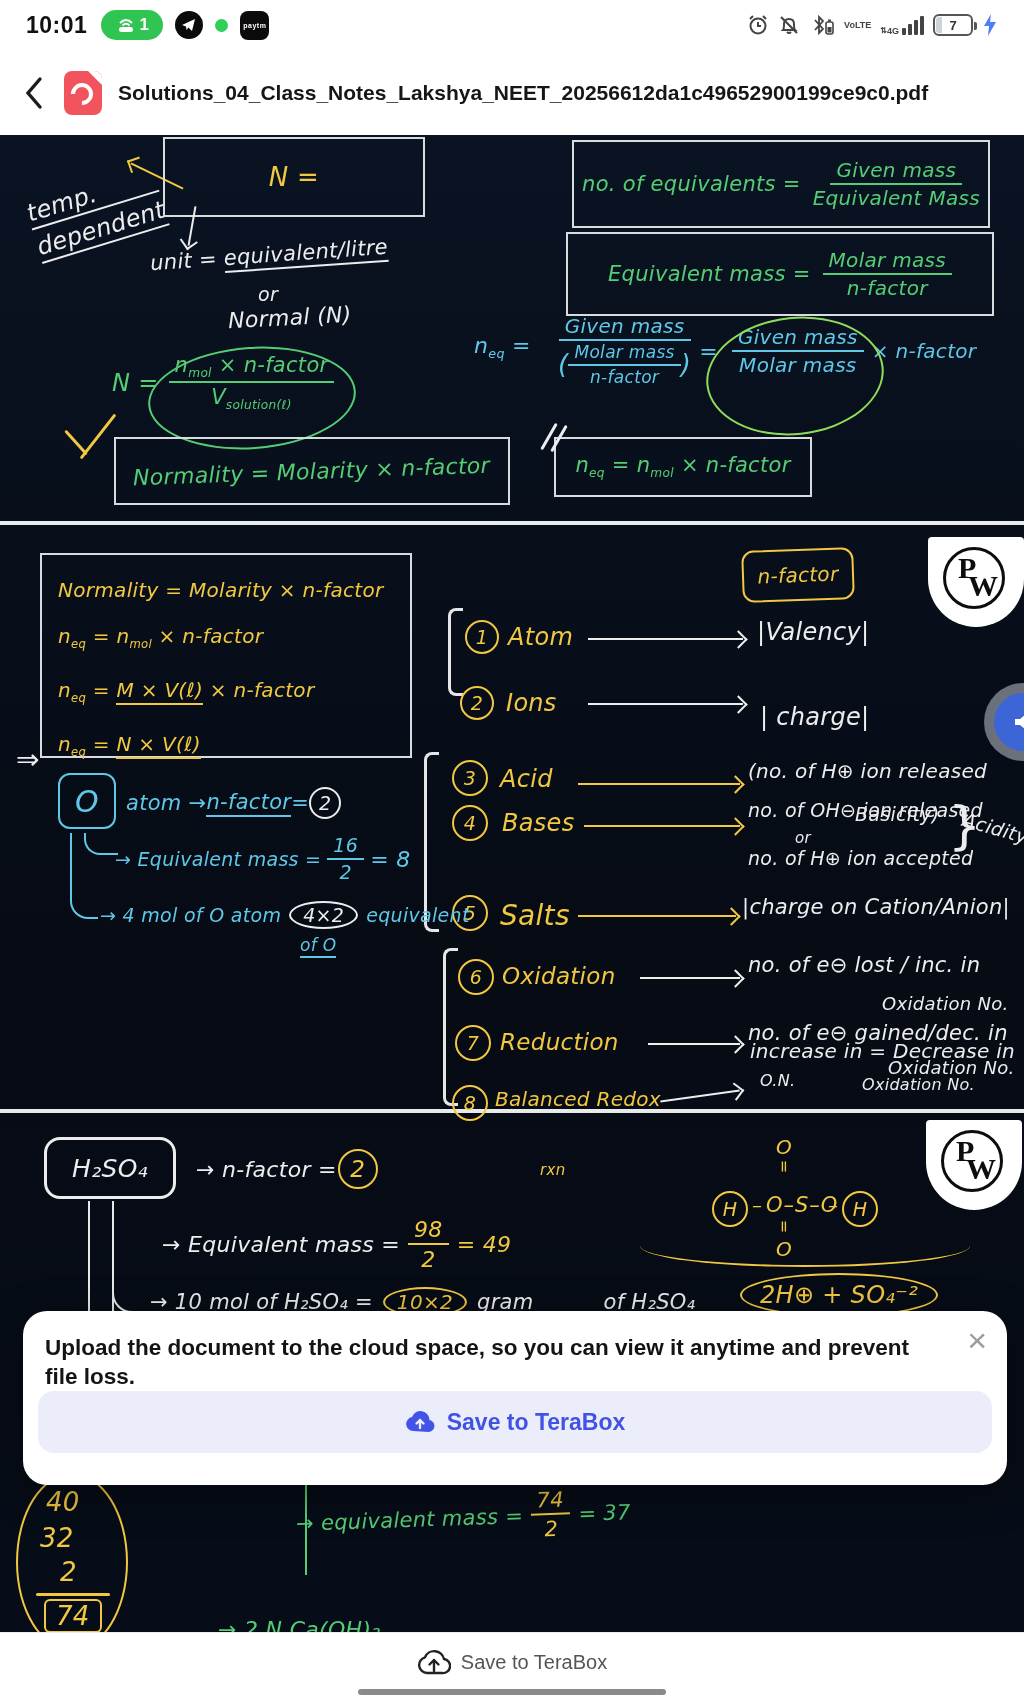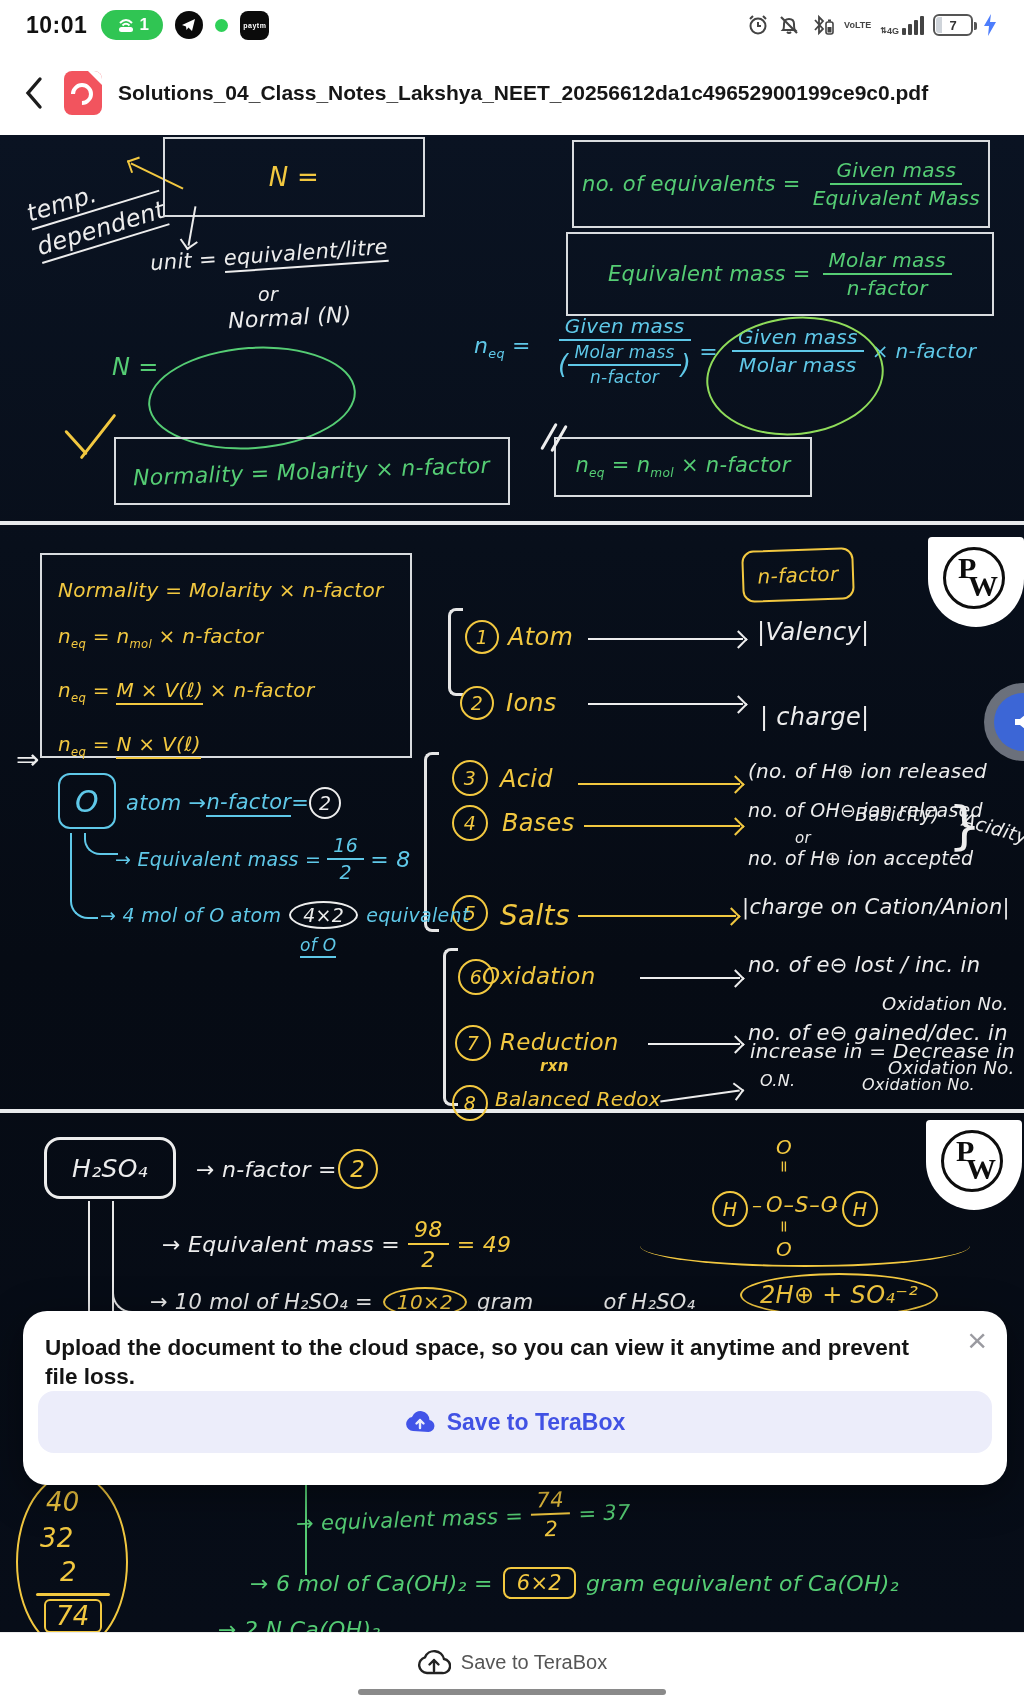--- a/index.html
+++ b/index.html
@@ -190,20 +190,24 @@
     <div class="abs box" style="left:566px;top:97px;width:428px;height:84px;display:flex;align-items:center;justify-content:center;gap:12px;">
       <span class="hw grn" style="font-size:21px;">Equivalent mass =</span>
       <span class="frac hw grn" style="font-size:20px;">
         <span class="num">Molar mass</span>
           <span class="den">n-factor</span>
       </span>
     </div>
 
     <div class="abs hw grn" style="left:112px;top:218px;font-size:24px;display:flex;align-items:center;gap:10px;">
       <span>N =</span>
+      <span class="frac" style="font-size:21px;">
+        <span class="num"><span>n</span><span class="sub">mol</span><span> × n-factor</span></span>
+        <span class="den"><span>V</span><span class="sub">solution(ℓ)</span></span>
+      </span>
     </div>
     <div class="oval" style="left:148px;top:212px;width:208px;height:102px;border-color:#55cd74;transform:rotate(-4deg);"></div>
     <span class="bar" style="left:60px;top:306px;width:32px;background:#f2c840;transform:rotate(48deg);"></span>
     <span class="bar" style="left:70px;top:300px;width:56px;background:#f2c840;transform:rotate(-52deg);"></span>
 
     <div class="abs box" style="left:114px;top:302px;width:396px;height:68px;display:flex;align-items:center;justify-content:center;">
       <span class="hw grn" style="font-size:22px;transform:rotate(-2deg);">Normality = Molarity × n-factor</span>
     </div>
 
     <div class="abs hw cyn" style="left:474px;top:198px;font-size:22px;">
@@ -283,34 +287,34 @@
     <span class="abs hw wht" style="left:748px;top:712px;font-size:19px;">no. of H⊕ ion accepted</span>
     <span class="abs hw wht" style="left:948px;top:660px;font-size:52px;font-style:normal;">}</span>
     <span class="abs hw wht" style="left:962px;top:682px;font-size:19px;transform:rotate(16deg);">Acidity</span>
 
     <span class="circ hw yel" style="left:452px;top:760px;width:36px;height:36px;font-size:19px;position:absolute;">5</span>
     <span class="abs hw yel" style="left:500px;top:764px;font-size:28px;">Salts</span>
     <span class="arrow" style="left:578px;top:780px;width:158px;color:#f2c840;"></span>
     <span class="abs hw wht" style="left:742px;top:760px;font-size:21px;">|charge on Cation/Anion|</span>
 
     <span class="circ hw yel" style="left:458px;top:824px;width:36px;height:36px;font-size:19px;position:absolute;">6</span>
-    <span class="abs hw yel" style="left:482px;top:828px;font-size:23px;">Oxidation</span>
+    <span class="abs hw yel" style="left:502px;top:828px;font-size:23px;">Oxidation</span>
     <span class="arrow" style="left:640px;top:842px;width:100px;color:#ededed;"></span>
     <span class="abs hw wht" style="left:748px;top:818px;font-size:21px;">no. of e⊖ lost / inc. in</span>
     <span class="abs hw wht" style="left:882px;top:858px;font-size:18px;">Oxidation No.</span>
 
     <span class="circ hw yel" style="left:455px;top:890px;width:36px;height:36px;font-size:19px;position:absolute;">7</span>
     <span class="abs hw yel" style="left:500px;top:894px;font-size:23px;">Reduction</span>
     <span class="arrow" style="left:648px;top:908px;width:92px;color:#ededed;"></span>
     <span class="abs hw wht" style="left:748px;top:886px;font-size:21px;">no. of e⊖ gained/dec. in</span>
     <span class="abs hw wht" style="left:888px;top:922px;font-size:18px;">Oxidation No.</span>
 
     <span class="circ hw yel" style="left:452px;top:950px;width:36px;height:36px;font-size:19px;position:absolute;">8</span>
     <span class="abs hw yel" style="left:495px;top:952px;font-size:20px;">Balanced Redox</span>
-    <span class="abs hw yel" style="left:540px;top:922px;font-size:15px;font-weight:bold;">rxn</span>
+    <span class="abs hw yel" style="left:540px;top:1026px;font-size:15px;">rxn</span>
     <span class="arrow" style="left:660px;top:960px;width:80px;color:#ededed;transform:rotate(-8deg);"></span>
     <span class="abs hw wht" style="left:750px;top:904px;font-size:20px;">increase in = Decrease in</span>
     <span class="abs hw wht" style="left:760px;top:936px;font-size:16px;">O.N.</span>
     <span class="abs hw wht" style="left:862px;top:940px;font-size:16px;">Oxidation No.</span>
 
     <span class="abs hw wht" style="left:16px;top:608px;font-size:28px;font-style:normal;">⇒</span>
     <div class="abs hw cyn" style="left:58px;top:638px;width:58px;height:56px;border:2.5px solid #5fc8e8;border-radius:12px;display:flex;align-items:center;justify-content:center;font-size:30px;">O</div>
     <div class="abs hw cyn" style="left:126px;top:652px;font-size:21px;display:flex;align-items:center;">
       <span>atom → </span>
         <span class="u">n-factor</span>
@@ -397,25 +401,20 @@
     <div class="vline" style="left:305px;top:1310px;height:130px;border-left-color:#55cd74;"></div>
 
     <div class="abs hw grn" style="left:296px;top:1356px;font-size:21px;display:flex;align-items:center;gap:8px;transform:rotate(-2deg);">
       <span>→ equivalent mass =</span>
       <span class="frac yel" style="font-size:21px;color:#f2c840;">
           <span class="num">74</span>
           <span class="den">2</span>
         </span>
       <span>= 37</span>
     </div>
-    <div class="abs hw grn" style="left:250px;top:1432px;font-size:22px;display:flex;align-items:center;gap:10px;">
-      <span>→ 6 mol of Ca(OH)₂ =</span>
-      <span class="abs hw yel" style="position:static;border:2.5px solid #f2c840;border-radius:8px;padding:2px 12px;color:#f2c840;font-size:21px;">6×2</span>
-      <span>gram equivalent of Ca(OH)₂</span>
-    </div>
     <div class="abs hw grn" style="left:218px;top:1482px;font-size:22px;">→ 2 N Ca(OH)₂</div>
   </div>
 
   <div id="dialog">
     <div class="msg">Upload the document to the cloud space, so you can view it anytime and prevent file loss.</div>
     <div id="dlg-close">×</div>
     <div id="dlg-btn">
       <svg width="30" height="22" viewBox="0 0 30 22">
         <path d="M8 20 a7 7 0 0 1 -1-13.9 A9 9 0 0 1 24.5 9 a6 6 0 0 1 -1 11.9 Z" fill="#4254e8"></path>
         <path d="M15 17 V9 M15 9 L11.5 12.5 M15 9 L18.5 12.5" stroke="#ecedfa" stroke-width="2.4" fill="none" stroke-linecap="round"></path>

